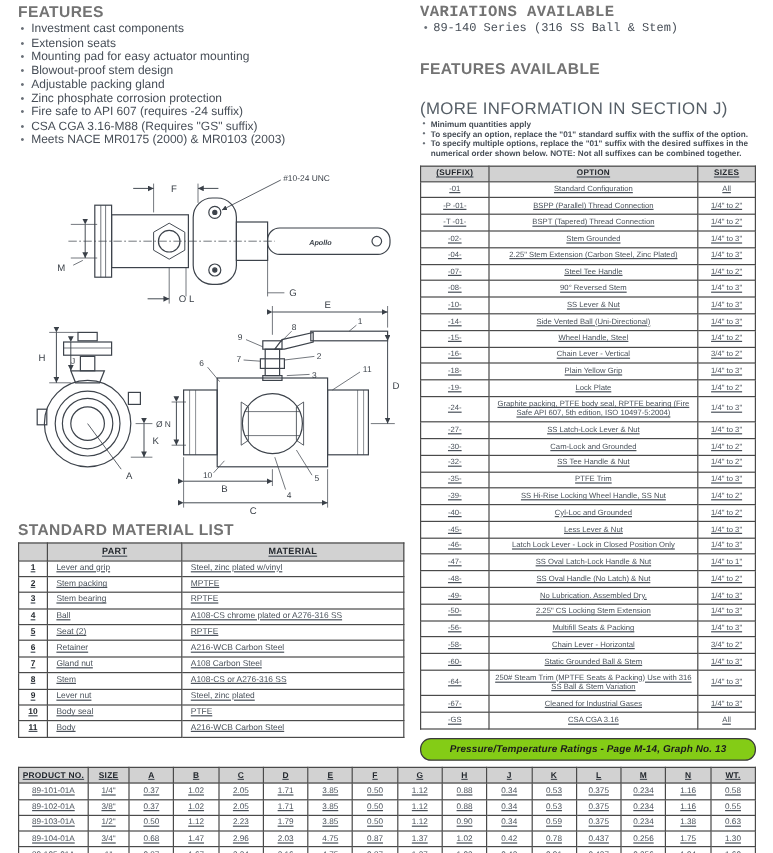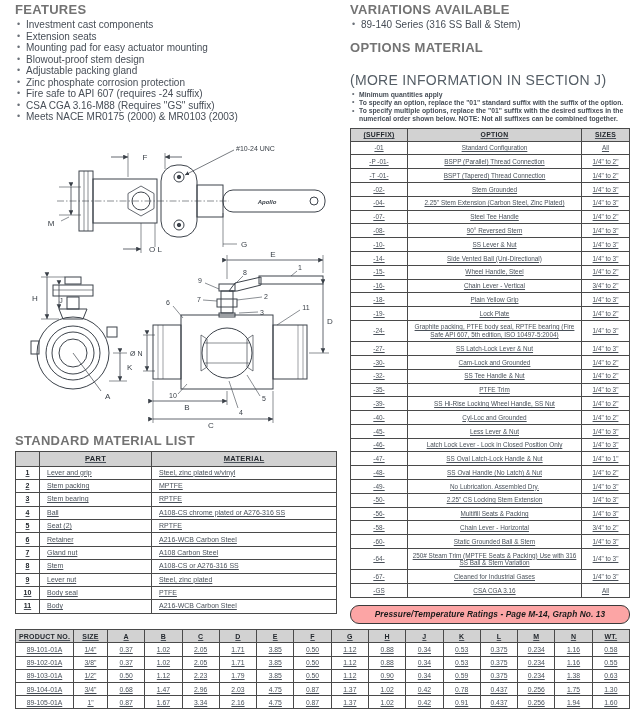--- a/index.html
+++ b/index.html
@@ -60,32 +60,32 @@
 
   
   .dims-section { margin-top:5px; }
   .dims-table { margin-top:2px; }
   .dims-table th { font-size:7px; padding:2.8px 1px; letter-spacing:.2px; }
   .dims-table td { font-size:6.8px; color:#4a525b; padding:2.6px 1px; }
   .dims-table th:nth-child(1), .dims-table td:nth-child(1) { width:58px; }
   .dims-table th:nth-child(2), .dims-table td:nth-child(2) { width:34px; }
 
   .banner {
-    margin-top:7px; background:#fca5a5; border:1.5px solid #3a3a3a;
+    margin-top:7px; background:#84cc16; border:1.5px solid #3a3a3a;
     border-radius:9px; text-align:center; padding:3.5px 4px;
     font-size:8.3px; font-weight:bold; font-style:italic; color:#1b1b1b;
     letter-spacing:.1px;
   }
 
   .drawing-wrap { margin-top:6px; }
   svg text { font-family:"Liberation Sans", sans-serif; font-size:8px; fill:#3a4048; }
   svg .small-t { font-size:7px; }
   svg .brand-t { font-size:6px; font-style:italic; font-weight:bold; }
 
-  .variations-block { margin-bottom:9px; }
+  .variations-block { margin-bottom:19px;font-family:Liberation Mono, monospace; }
   .options-head { margin-top:2px; }
 </style>
 </head>
 <body>
 
 <div class="page">
   <div class="columns">
 
     <div class="col-left">
       <section>
@@ -326,21 +326,21 @@
     <div class="col-right">
       <section class="variations-block">
         <h2 class="sec-title">VARIATIONS AVAILABLE</h2>
         <ul class="bullets">
             <li>89-140 Series (316 SS Ball &amp; Stem)</li>
           </ul>
       </section>
 
       <section>
         <div class="options-head">
-          <h2 class="sec-title">OPTIONS MATERIAL</h2>
+          <h2 class="sec-title">FEATURES AVAILABLE</h2>
           <div class="sec-sub">(MORE INFORMATION IN SECTION J)</div>
         </div>
         <ul class="notes">
             <li>Minimum quantities apply</li>
             <li>To specify an option, replace the "01" standard suffix with the suffix of the option.</li>
             <li>To specify multiple options, replace the "01" suffix with the desired suffixes in the numerical order shown below. NOTE: Not all suffixes can be combined together.</li>
           </ul>
         <table class="options-table">
             <thead>
               <tr>

